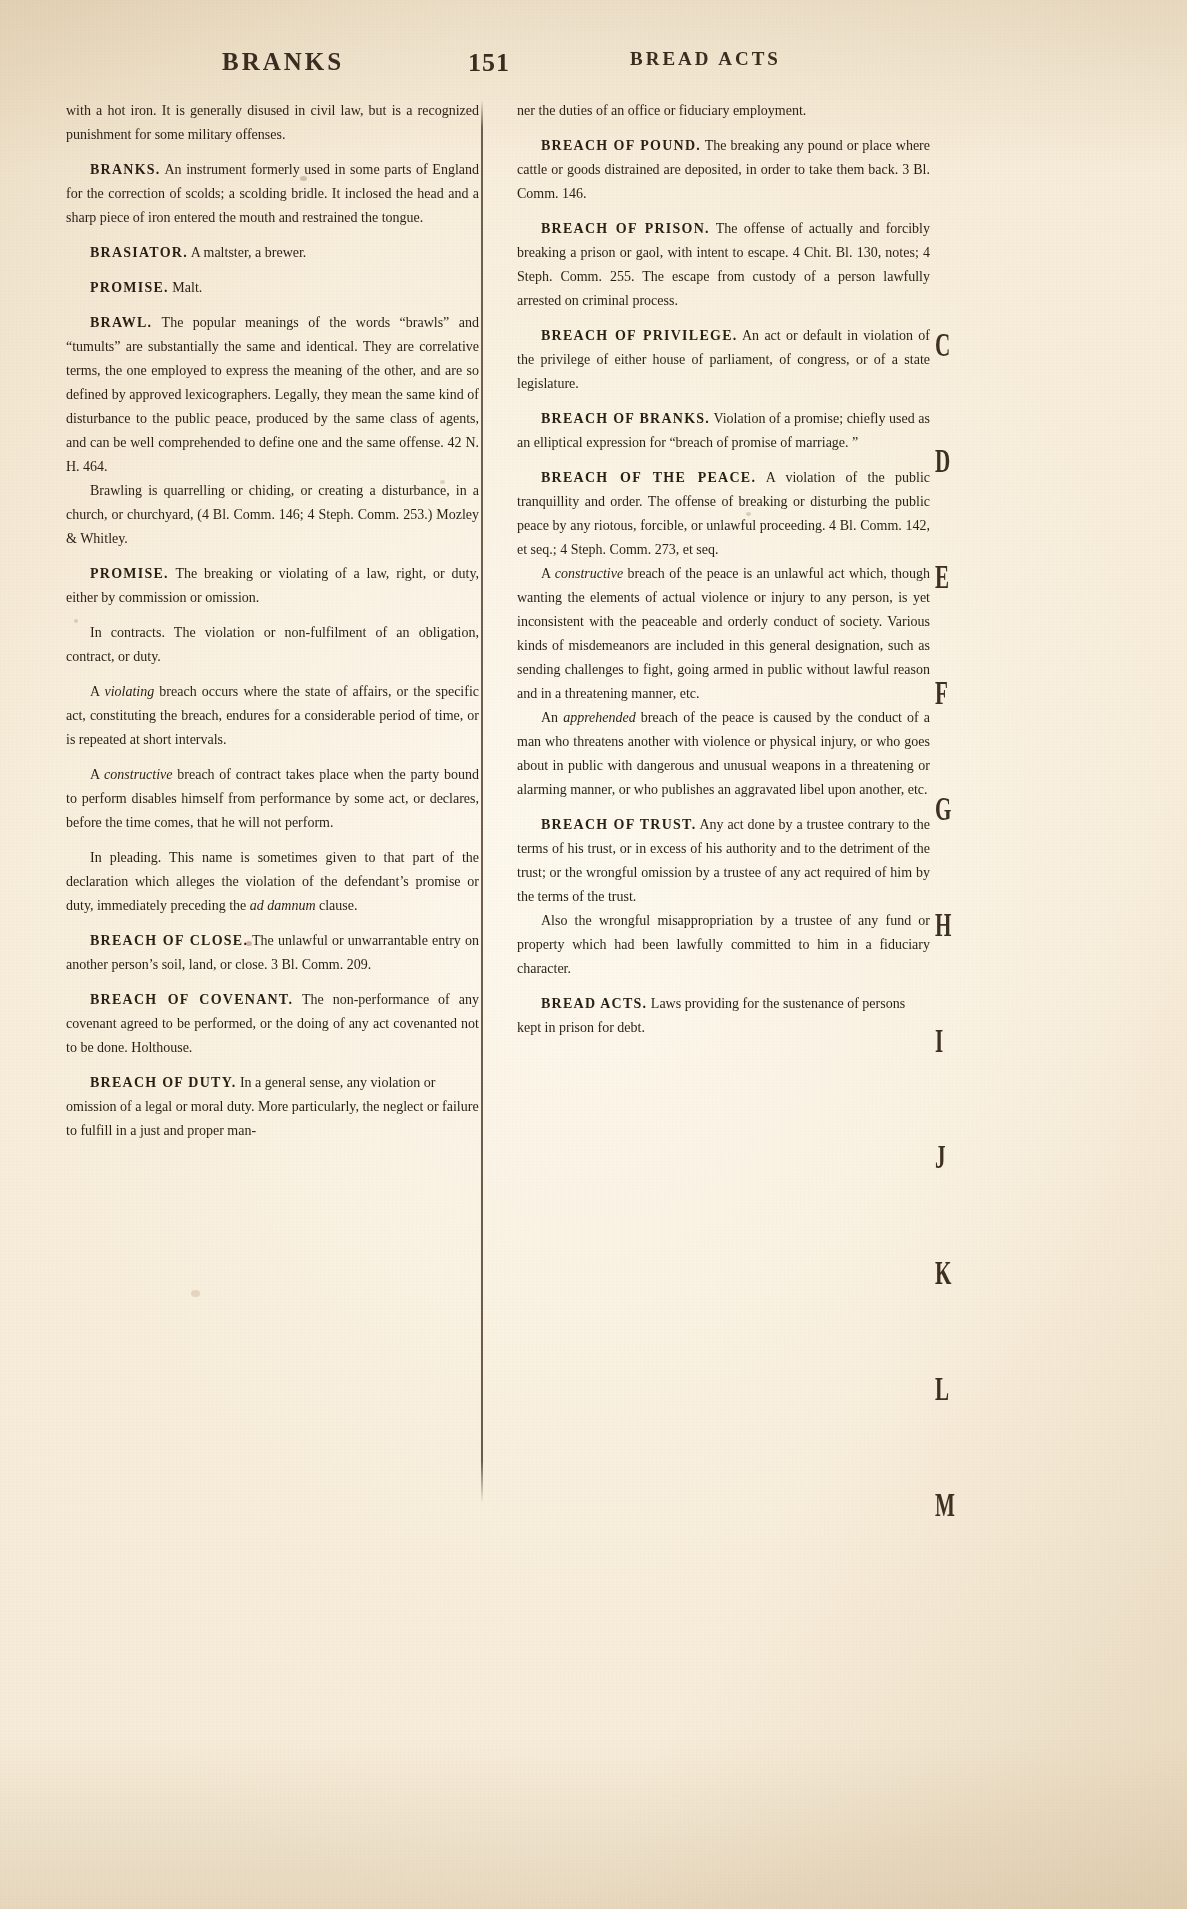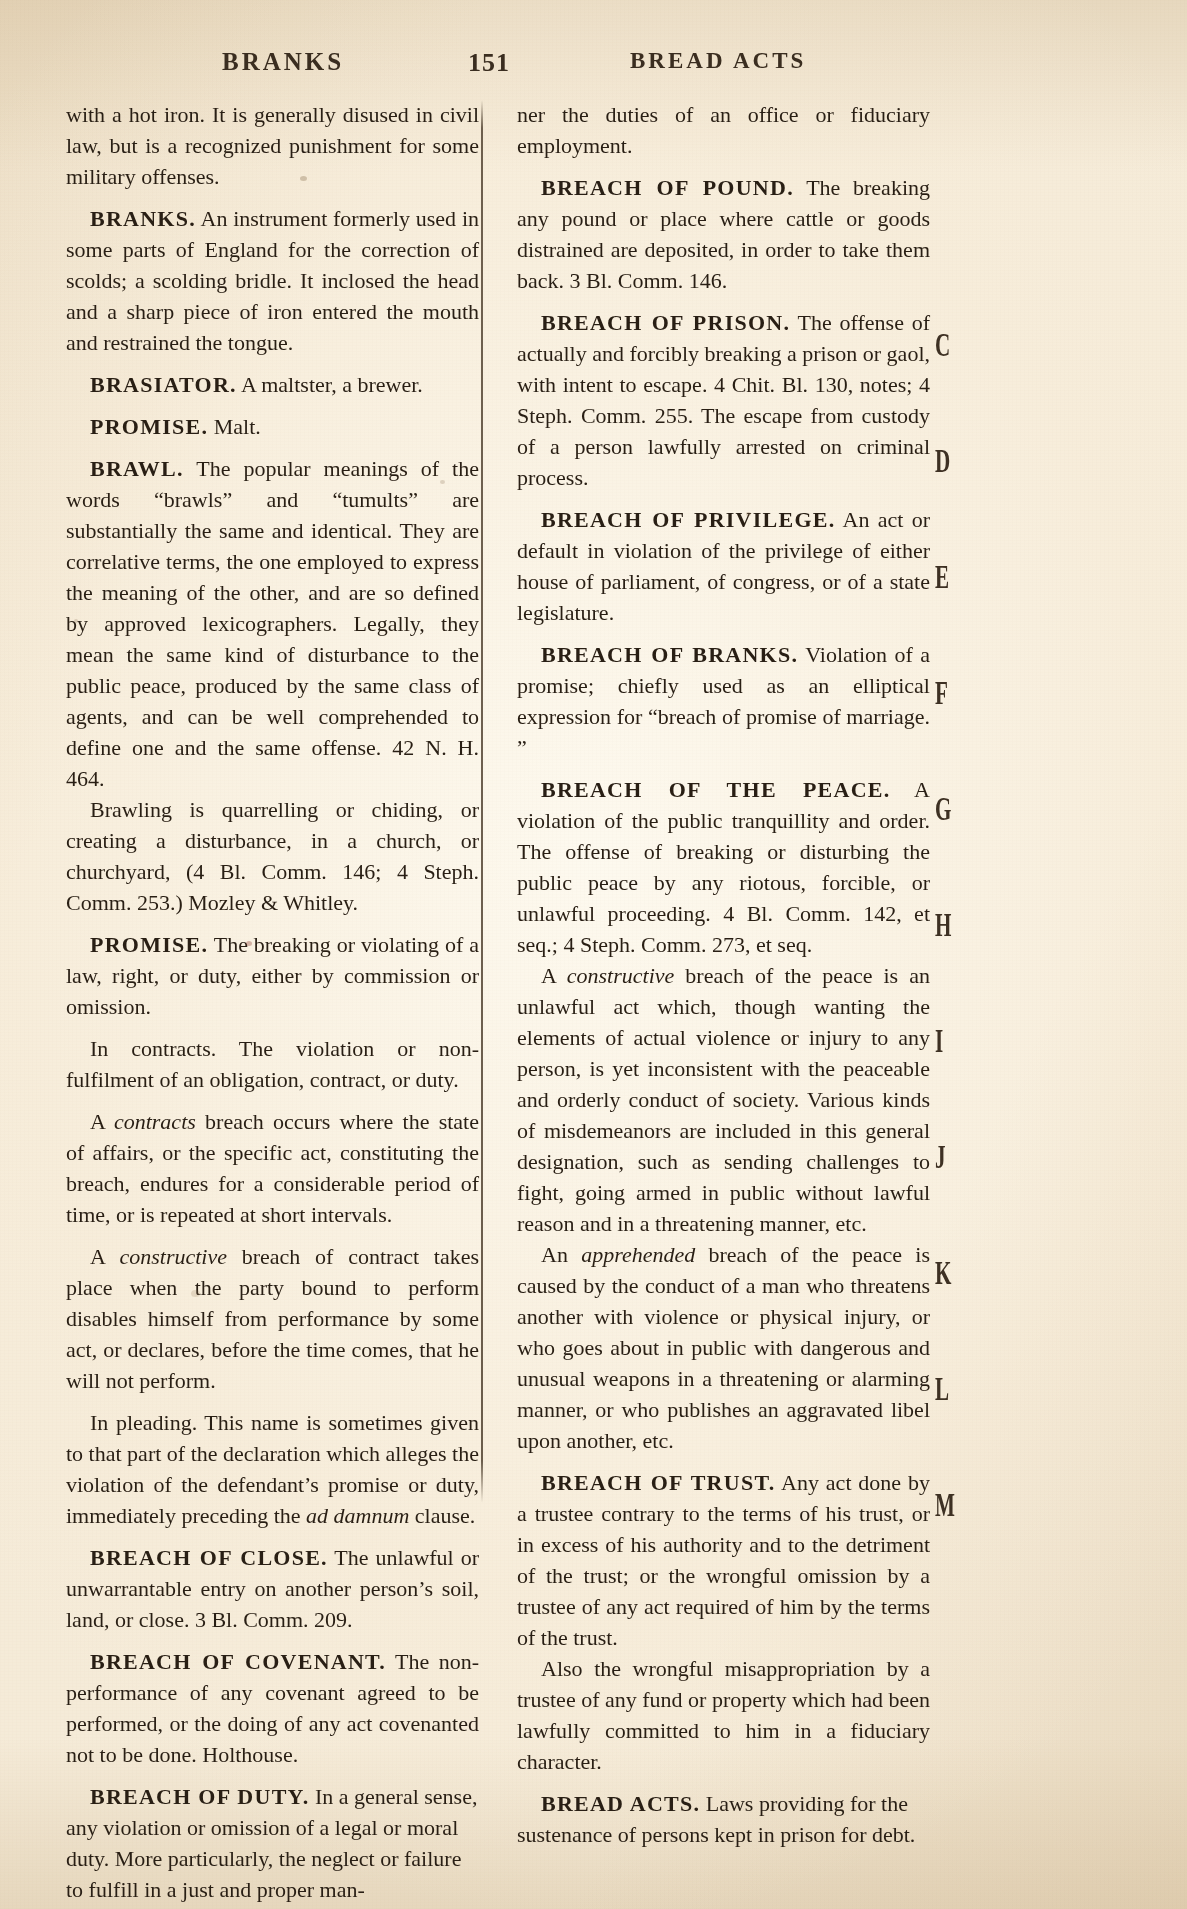--- a/index.html
+++ b/index.html
@@ -40,34 +40,34 @@
     font-family:"Liberation Serif",serif;
     font-size:25px;letter-spacing:3.0px;font-weight:700;
     color:#3a2d20;
   }
   .rh-page{
     position:absolute;left:468px;top:0;
     font-size:26px;font-weight:700;letter-spacing:1px;color:#3a2d20;
   }
   .rh-right{
     position:absolute;left:630px;top:0;
-    font-size:23px;letter-spacing:3.0px;font-weight:700;color:#3a2d20;
+    font-size:19px;letter-spacing:3.0px;font-weight:700;color:#3a2d20;
   }
 
   
   .colrule{
     position:absolute;left:481px;top:100px;width:2px;height:1403px;
     background:linear-gradient(to bottom, rgba(70,55,38,0.0) 0%, rgba(70,55,38,0.78) 2%, rgba(70,55,38,0.8) 97%, rgba(70,55,38,0.0) 100%);
   }
 
   
   .col{
     position:absolute;top:99px;width:413px;
-    font-size:22px;
-    line-height:31px;
+    font-size:14px;
+    line-height:24px;
     text-align:justify;
     text-justify:inter-word;
     color:#281e14;
     -webkit-font-smoothing:antialiased;
   }
   .col.left{left:66px;}
   .col.right{left:517px;}
 
   .col p{margin:0;}
   .col p.ind{text-indent:24px;}
@@ -113,21 +113,21 @@
 
   <div class="col left" id="col-left">
       <p><span>with a hot iron.  It is generally disused in civil law, but is a recognized punishment for some military offenses.</span></p>
       <p class="ind gap"><span class="hw">BRANKS.</span><span>  An instrument formerly used in some parts of England for the correction of scolds; a scolding bridle.  It inclosed the head and a sharp piece of iron entered the mouth and restrained the tongue.</span></p>
       <p class="ind gap"><span class="hw">BRASIATOR.</span><span>  A maltster, a brewer.</span></p>
       <p class="ind gap"><span class="hw">PROMISE.</span><span>  Malt.</span></p>
       <p class="ind gap"><span class="hw">BRAWL.</span><span>  The popular meanings of the words “brawls” and “tumults” are substantially the same and identical.  They are correlative terms, the one employed to express the meaning of the other, and are so defined by approved lexicographers.  Legally, they mean the same kind of disturbance to the public peace, produced by the same class of agents, and can be well comprehended to define one and the same offense.  42 N. H. 464.</span></p>
       <p class="ind"><span>Brawling is quarrelling or chiding, or creating a disturbance, in a church, or churchyard, (4 Bl. Comm. 146; 4 Steph. Comm. 253.)  Mozley &amp; Whitley.</span></p>
       <p class="ind gap"><span class="hw">PROMISE.</span><span>  The breaking or violating of a law, right, or duty, either by commission or omission.</span></p>
       <p class="ind gap"><span>In contracts.  The violation or non-fulfilment of an obligation, contract, or duty.</span></p>
-      <p class="ind gap"><span>A <span class="it">contracts</span> breach occurs where the state of affairs, or the specific act, constituting the breach, endures for a considerable period of time, or is repeated at short intervals.</span></p>
+      <p class="ind gap"><span>A <span class="it">violating</span> breach occurs where the state of affairs, or the specific act, constituting the breach, endures for a considerable period of time, or is repeated at short intervals.</span></p>
       <p class="ind gap"><span>A <span class="it">constructive</span> breach of contract takes place when the party bound to perform disables himself from performance by some act, or declares, before the time comes, that he will not perform.</span></p>
       <p class="ind gap"><span>In pleading.  This name is sometimes given to that part of the declaration which alleges the violation of the defendant’s promise or duty, immediately preceding the <span class="it">ad damnum</span> clause.</span></p>
       <p class="ind gap"><span class="hw">BREACH OF CLOSE.</span><span>  The unlawful or unwarrantable entry on another person’s soil, land, or close.  3 Bl. Comm. 209.</span></p>
       <p class="ind gap"><span class="hw">BREACH OF COVENANT.</span><span>  The non-performance of any covenant agreed to be performed, or the doing of any act covenanted not to be done.  Holthouse.</span></p>
       <p class="ind gap"><span class="hw">BREACH OF DUTY.</span><span>  In a general sense, any violation or omission of a legal or moral duty.  More particularly, the neglect or failure to fulfill in a just and proper man-</span></p>
     </div>
   <div class="col right" id="col-right">
       <p><span>ner the duties of an office or fiduciary employment.</span></p>
       <p class="ind gap"><span class="hw">BREACH OF POUND.</span><span>  The breaking any pound or place where cattle or goods distrained are deposited, in order to take them back.  3 Bl. Comm. 146.</span></p>
       <p class="ind gap"><span class="hw">BREACH OF PRISON.</span><span>  The offense of actually and forcibly breaking a prison or gaol, with intent to escape.  4 Chit. Bl. 130, notes; 4 Steph. Comm. 255.  The escape from custody of a person lawfully arrested on criminal process.</span></p>

